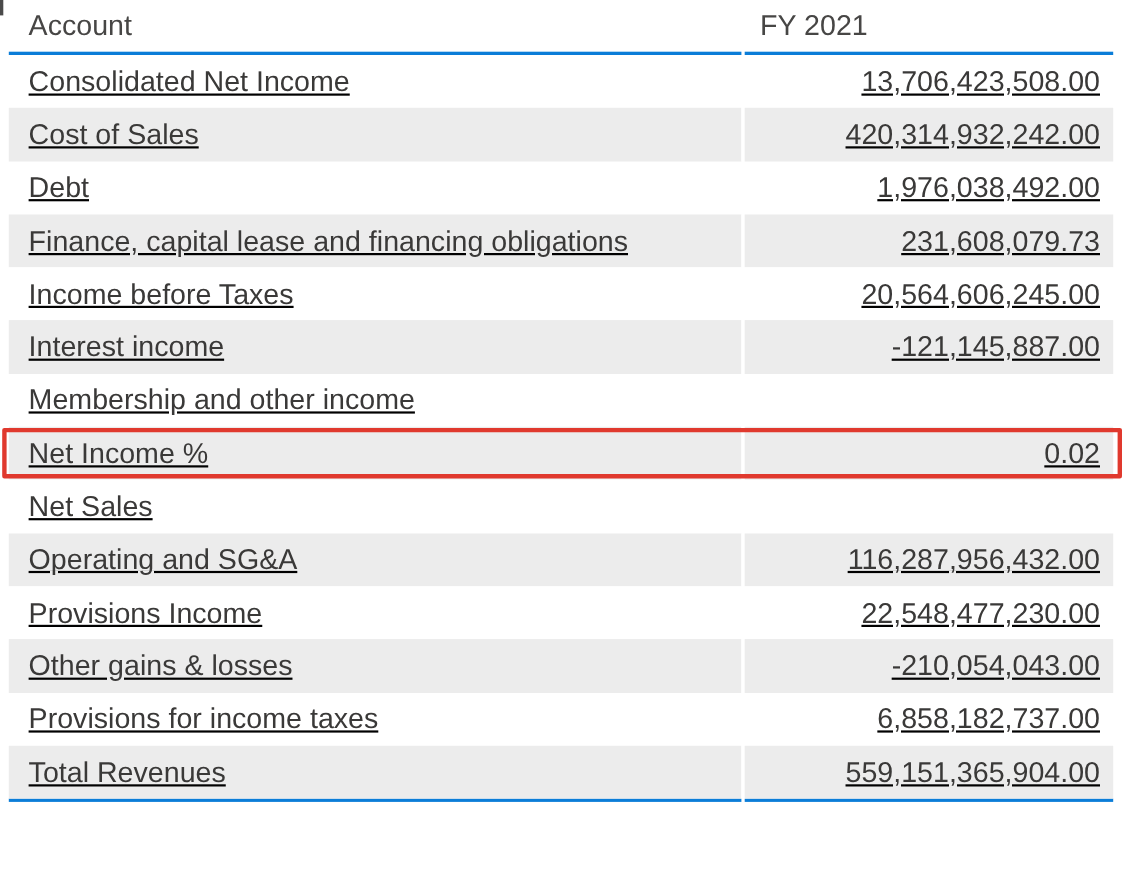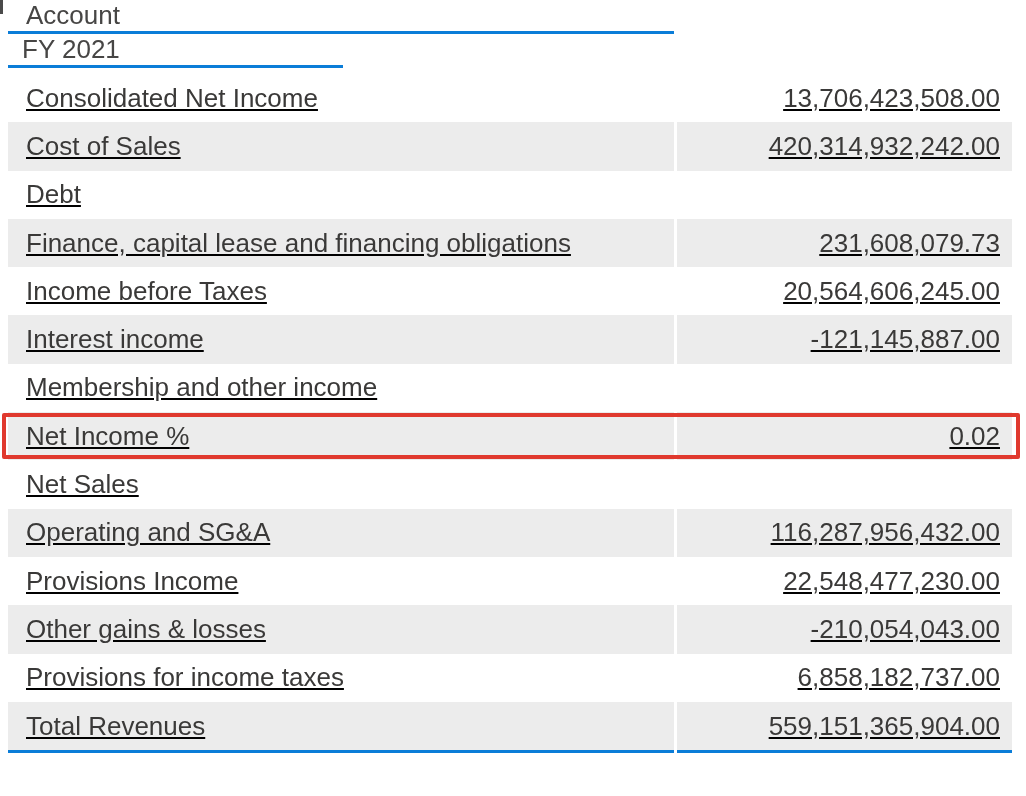--- a/index.html
+++ b/index.html
@@ -7,21 +7,21 @@
     width:1026px;height:796px;position:relative;background:#ffffff;
     font-family:"Liberation Sans","DejaVu Sans",sans-serif;
     overflow:hidden;
   }
   .corner-artifact{
     position:absolute;left:0;top:0;width:3px;height:14px;background:#4a4a4a;
   }
   .table{
     position:absolute;left:8px;top:0;width:1004px;
   }
-  .hrow{display:flex;height:74px;box-sizing:border-box;flex-direction:column;}
+  .hrow{display:flex;height:50px;box-sizing:border-box;}
   .hcell{
     display:flex;align-items:center;box-sizing:border-box;
     border-bottom:3px solid var(--blue);
     font-size:26px;color:#474645;
   }
   .c1{width:666px;}
   .c2{width:335px;}
   .colgap{width:3px;flex:none;}
   .hcell.c1{padding-left:18px;}
   .hcell.c2{padding-left:14px;}
@@ -71,20 +71,21 @@
         <div class="cell value">13,706,423,508.00</div>
       </div>
       <div class="row alt">
         <div class="cell account">Cost of Sales</div>
         <div class="cellgap"></div>
         <div class="cell value">420,314,932,242.00</div>
       </div>
       <div class="row">
         <div class="cell account">Debt</div>
         <div class="cellgap"></div>
+        <div class="cell value">1,976,038,492.00</div>
       </div>
       <div class="row alt">
         <div class="cell account">Finance, capital lease and financing obligations</div>
         <div class="cellgap"></div>
         <div class="cell value">231,608,079.73</div>
       </div>
       <div class="row">
         <div class="cell account">Income before Taxes</div>
         <div class="cellgap"></div>
         <div class="cell value">20,564,606,245.00</div>

